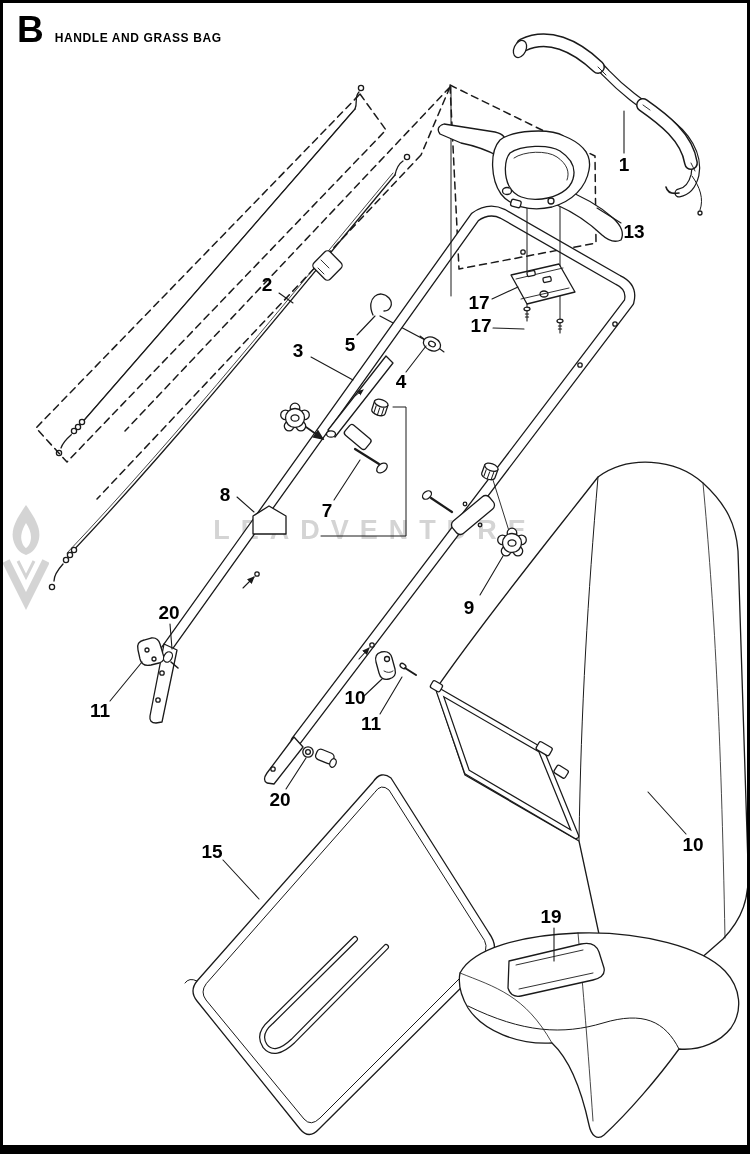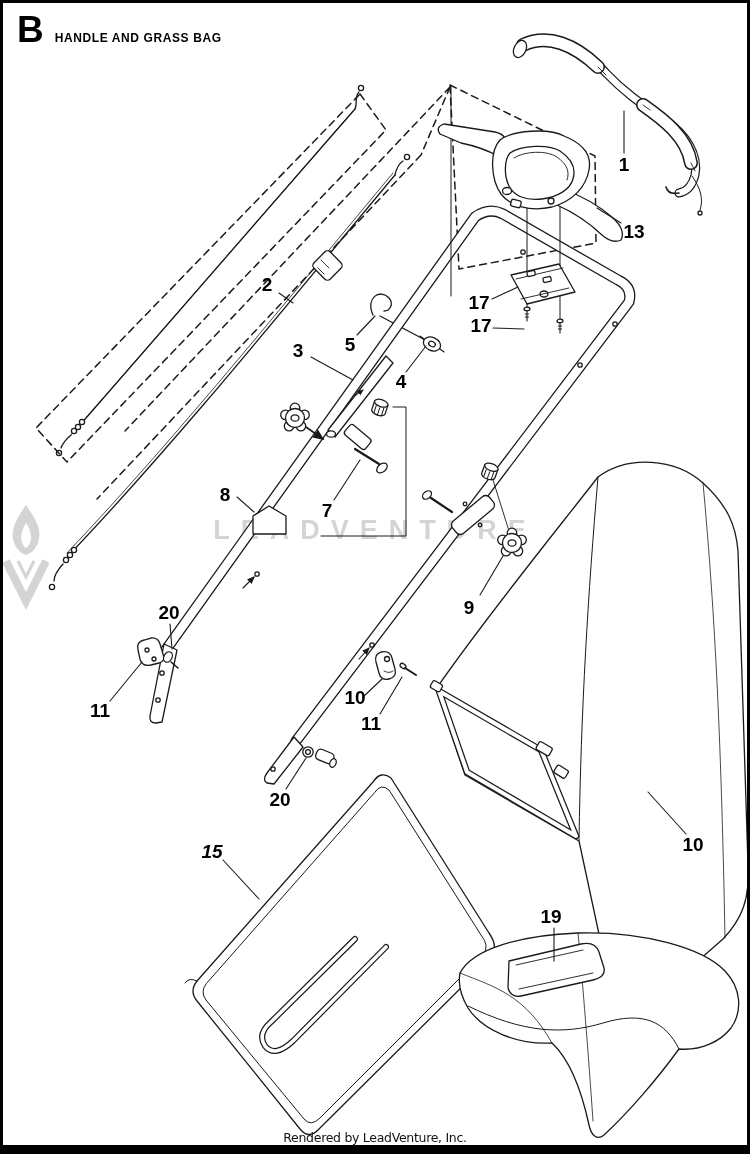--- a/index.html
+++ b/index.html
@@ -313,23 +313,22 @@
         <div class="plabel" style="left: 398px; top: 378px;">4</div>
         <div class="plabel" style="left: 347px; top: 341px;">5</div>
         <div class="plabel" style="left: 324px; top: 507px;">7</div>
         <div class="plabel" style="left: 222px; top: 491px;">8</div>
         <div class="plabel" style="left: 466px; top: 604px;">9</div>
         <div class="plabel" style="left: 352px; top: 694px;">10</div>
         <div class="plabel" style="left: 368px; top: 720px;">11</div>
         <div class="plabel" style="left: 97px; top: 707px;">11</div>
         <div class="plabel" style="left: 631px; top: 228px;">13</div>
         <div class="plabel" style="left: 690px; top: 841px;">10</div>
-        <div class="plabel" style="left: 209px; top: 848px; font-style: italic;">15</div>
+        <div class="plabel" style="left: 209px; top: 848px;">15</div>
         <div class="plabel" style="left: 476px; top: 299px;">17</div>
         <div class="plabel" style="left: 478px; top: 322px;">17</div>
         <div class="plabel" style="left: 548px; top: 913px;">19</div>
         <div class="plabel" style="left: 166px; top: 609px;">20</div>
         <div class="plabel" style="left: 277px; top: 796px;">20</div>
       </div>
   </div>
 
-  <div class="footer">Rendered by LeadVenture, Inc.</div>
 </div>
 
 </body></html>

